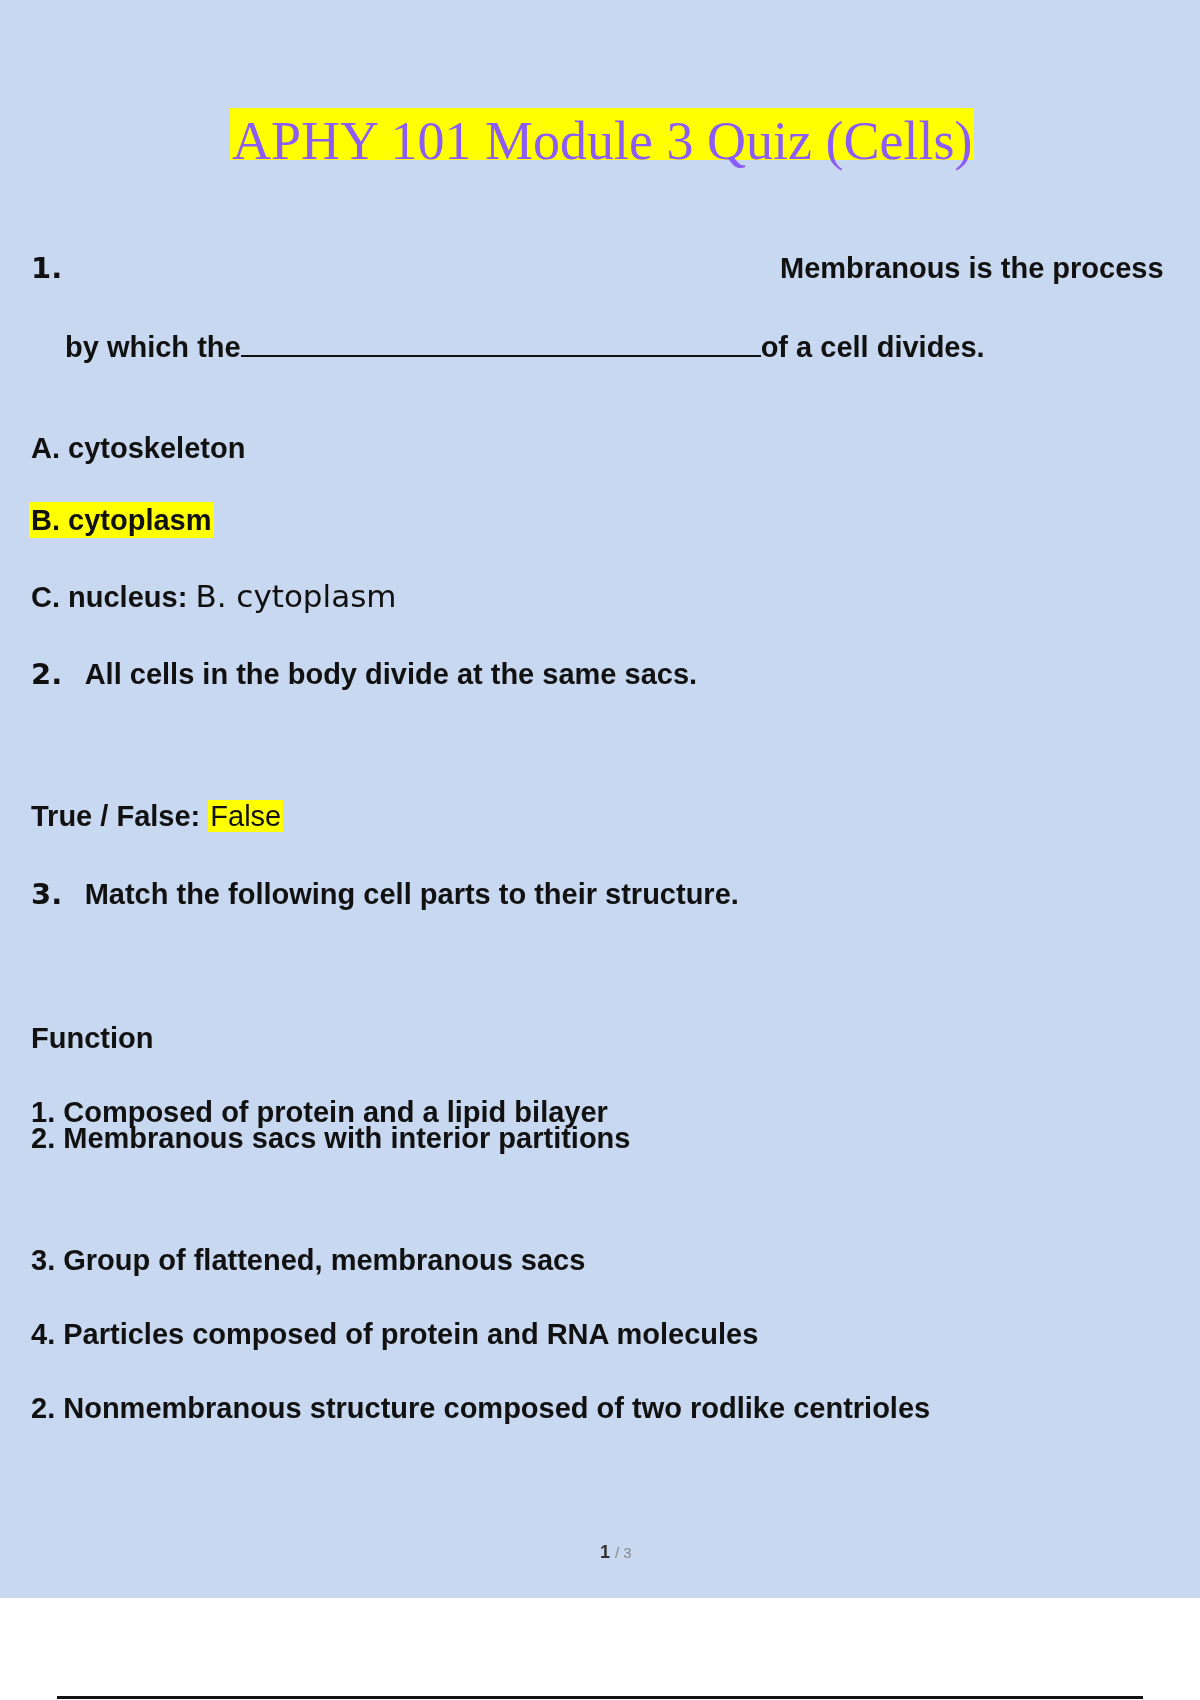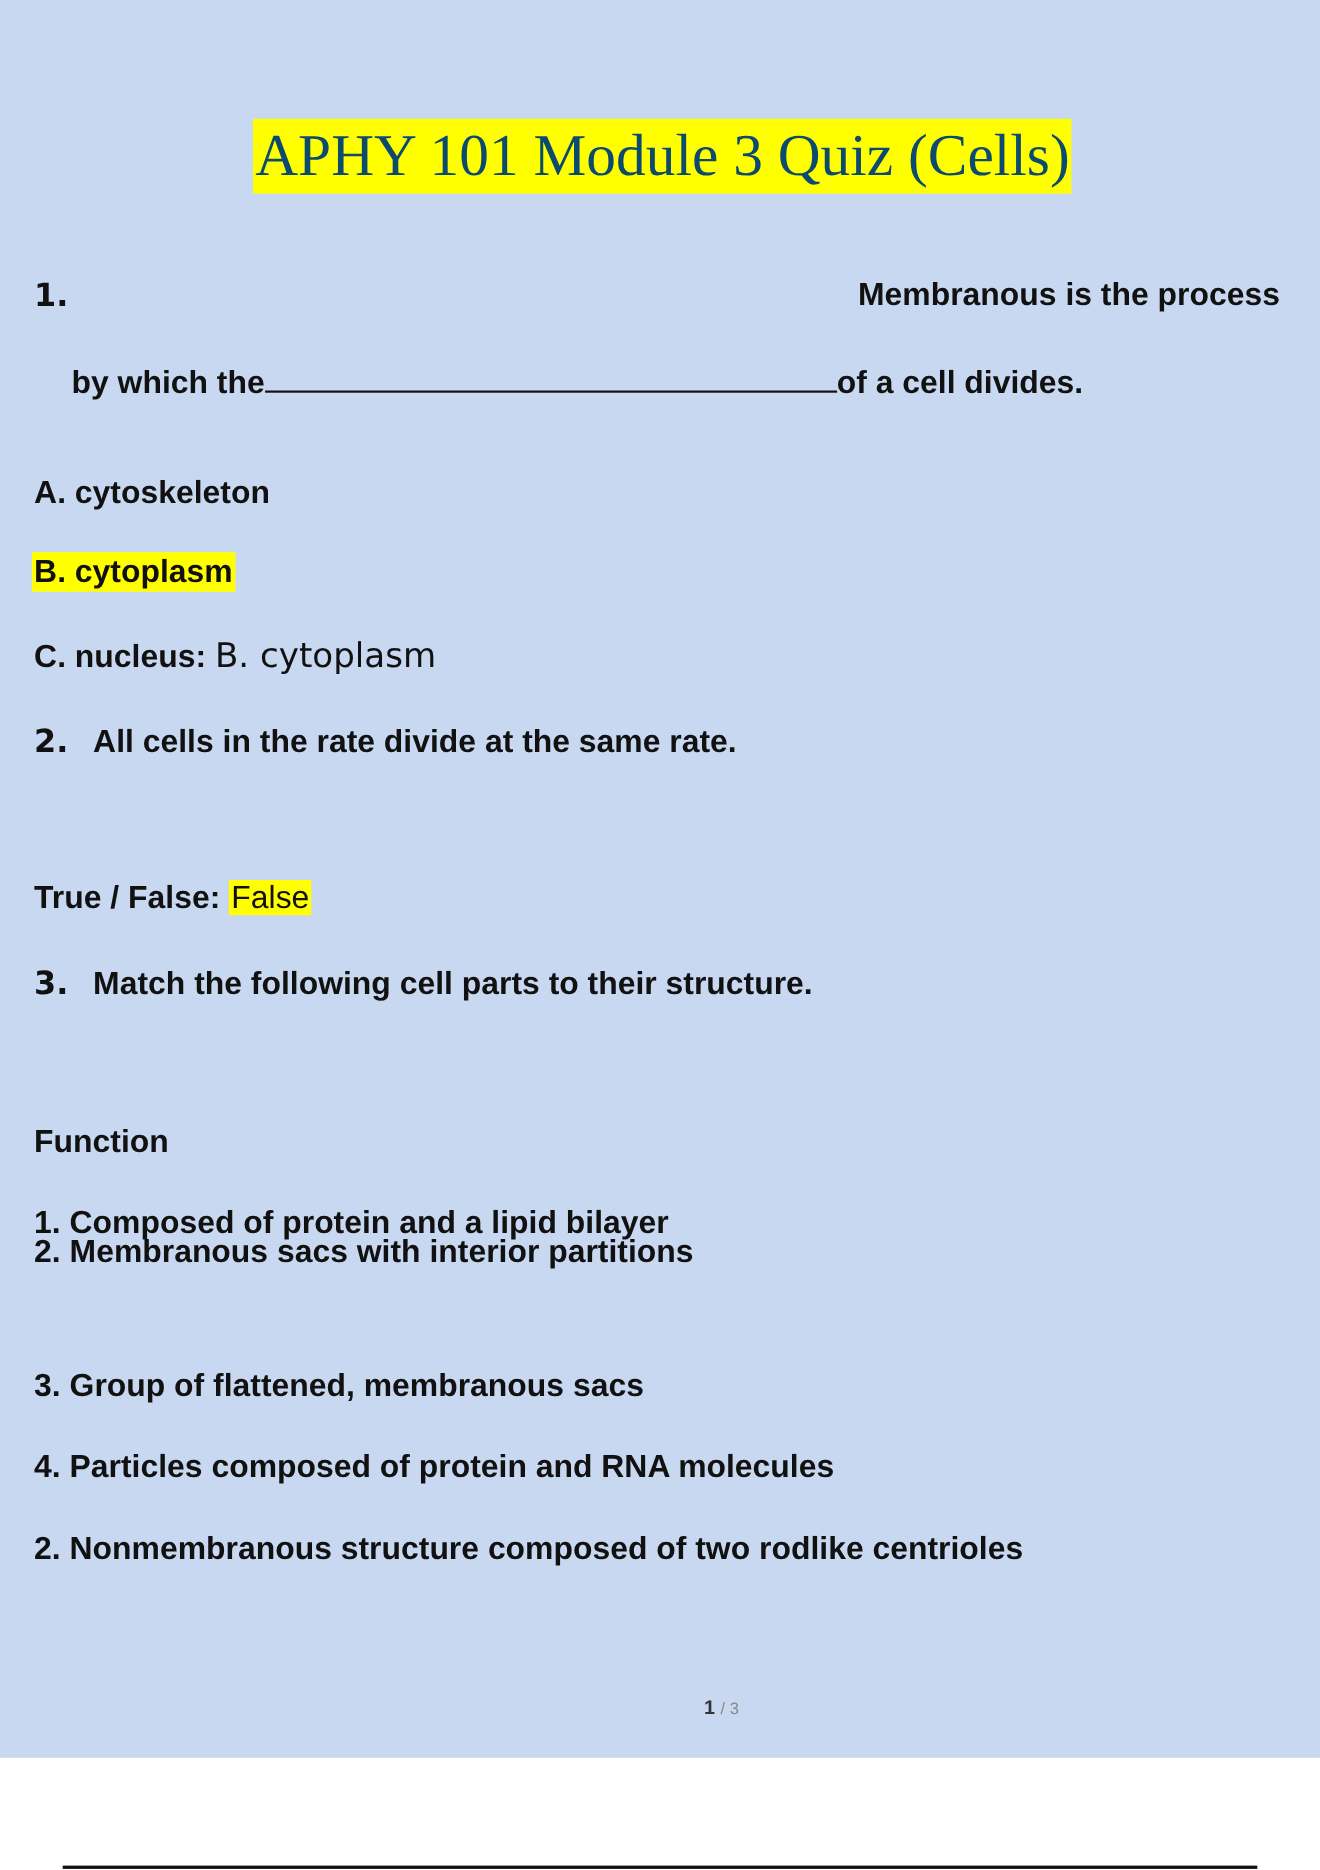--- a/index.html
+++ b/index.html
@@ -8,30 +8,30 @@
       background: #ffffff;
       font-family: "Liberation Sans", sans-serif;
       color: #111111;
     }
     .page {
       position: absolute; left: 0; top: 0; width: 1200px; height: 1598px;
       background: #c8d8f0;
     }
     .abs { position: absolute; white-space: nowrap; }
     .title {
-      left: 230px; top: 108px; height: 68px; padding: 0 2px;
+      left: 230px; top: 108px; height: 52px; padding: 0 2px;
       font-family: "Liberation Serif", serif; font-size: 54px; line-height: 66px;
-      background: #ffff00; color: #0c4a6e;
+      background: #ffff00; color: #8b5cf6;
     }
     .bold { font-weight: bold; font-size: 29px; line-height: 36px; }
     .qnum { font-family: "DejaVu Sans", sans-serif; font-weight: bold; font-size: 29px; line-height: 36px; }
     .hl { background: #ffff00; }
     .light { font-family: "DejaVu Sans", sans-serif; font-weight: normal; font-size: 31px; }
     .blank { display: inline-block; width: 520px; border-bottom: 2px solid #111; height: 30px; vertical-align: baseline; }
-    .pager { left: 600px; top: 1542px; font-size: 18px; color: #333; margin-left: 40px; }
+    .pager { left: 600px; top: 1542px; font-size: 18px; color: #333; }
     .pager .total { font-size: 15px; color: #888; }
     .bottom-rule { position: absolute; left: 57px; top: 1696px; width: 1086px; height: 3px; background: #111; }
   </style>
 </head>
 <body>
 
 <div class="page">
   <div class="abs title">APHY 101 Module 3 Quiz (Cells)</div>
 
   <div class="abs qnum" style="left:31px; top:250px;">1.</div>
@@ -42,21 +42,21 @@
 
   <div class="abs bold" style="left:31px; top:430px;">A. cytoskeleton</div>
   <div class="abs bold hl" style="left:29px; top:502px; padding:0 2px;">B. cytoplasm</div>
   <div class="abs bold" style="left:31px; top:578px;">
     <span>C. nucleus:</span>
     <span class="light">B. cytoplasm</span>
   </div>
 
   <div class="abs" style="left:31px; top:656px;">
     <span class="qnum">2.</span>
-    <span class="bold" style="margin-left:18px;">All cells in the rate divide at the same rate.</span>
+    <span class="bold" style="margin-left:18px;">All cells in the body divide at the same sacs.</span>
   </div>
   <div class="abs bold" style="left:31px; top:798px;">
     <span>True / False:</span>
     <span class="hl" style="font-weight:normal; padding:0 2px;">False</span>
   </div>
 
   <div class="abs" style="left:31px; top:876px;">
     <span class="qnum">3.</span>
     <span class="bold" style="margin-left:18px;">Match the following cell parts to their structure.</span>
   </div>

